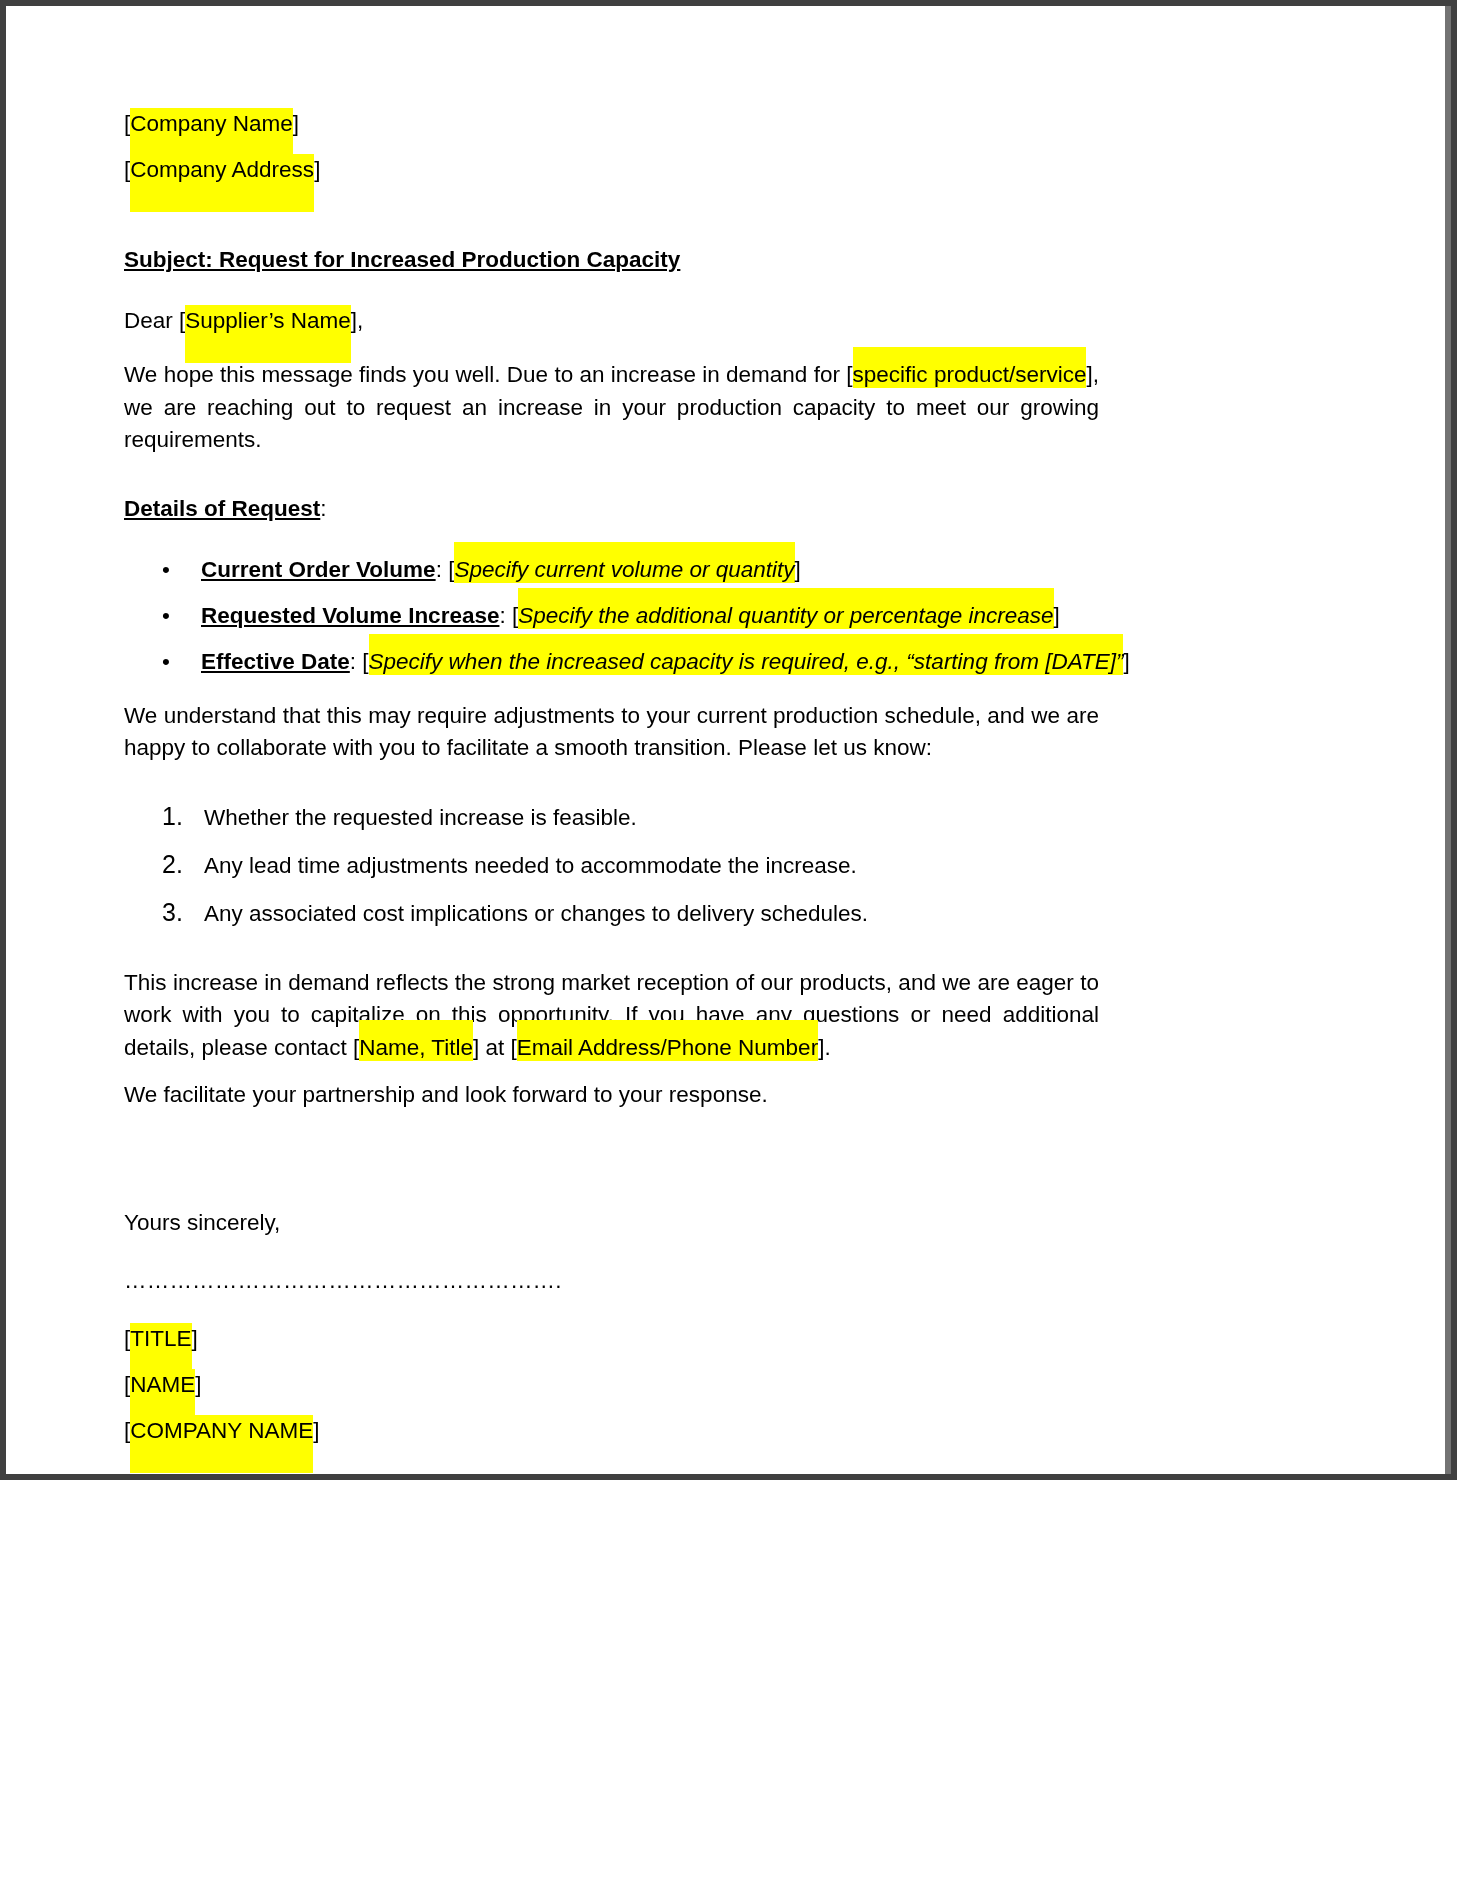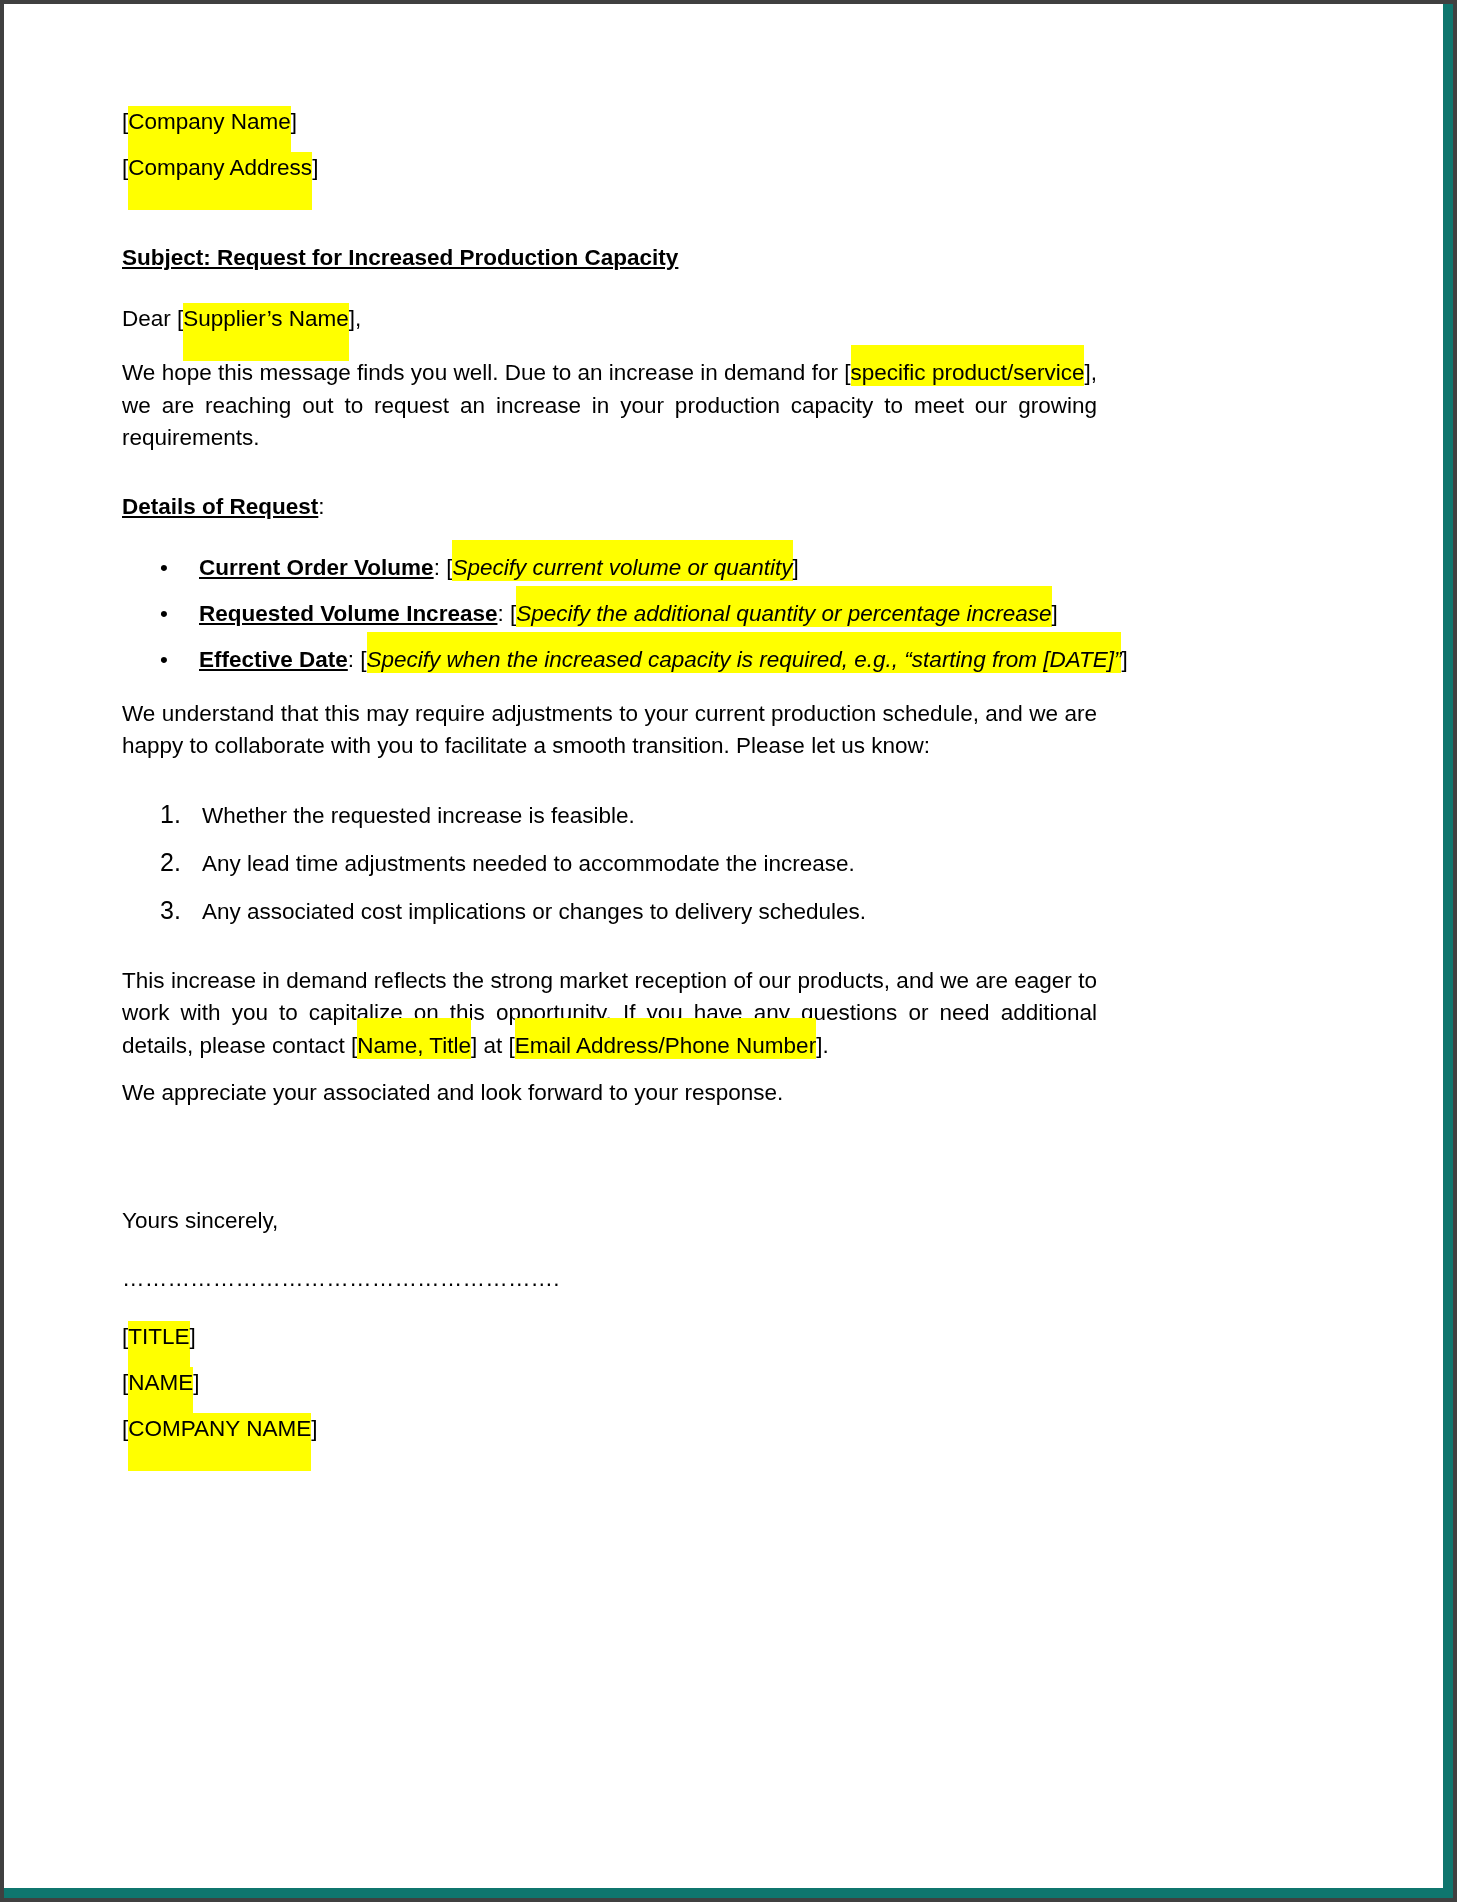--- a/index.html
+++ b/index.html
@@ -7,24 +7,24 @@
     margin: 0;
     padding: 0;
     background: #ffffff;
   }
   body {
     font-family: "Liberation Sans", sans-serif;
   }
   .page {
     position: relative;
     width: 1457px;
-    height: 1902px;
+    height: 1480px;
     box-sizing: border-box;
-    background: #0f766e;
-    border: 4px solid #404040;
+    background: #737373;
+    border: 6px solid #404040;
     overflow: hidden;
   }
   .sheet {
     position: absolute;
     left: 0;
     top: 0;
     width: 1439px;
     height: 1884px;
     background: #ffffff;
   }
@@ -194,21 +194,21 @@
           <span class="marker">3.</span><span>Any associated cost implications or changes to delivery schedules.</span>
         </li>
       </ol>
 
       <div class="gap-md"></div>
 
       <p class="para"><span>This increase in demand reflects the strong market reception of our products, and we are eager to work with you to capitalize on this opportunity. If you have any questions or need additional details, please contact [</span><span class="hl">Name, Title</span><span>] at [</span><span class="hl">Email Address/Phone Number</span><span>].</span></p>
 
       <div class="gap-sm"></div>
 
-      <p class="para last-left">We appreciate your associated and look forward to your response.</p>
+      <p class="para last-left">We facilitate your partnership and look forward to your response.</p>
 
       <div class="gap-xxl"></div>
 
       <div>
         <div class="line">Yours sincerely,</div>
         <div class="gap-sm"></div>
         <div class="dots">………………………………………………….</div>
         <div class="gap-sm"></div>
         <div class="line"><span>[</span><span class="hl-tall">TITLE</span><span>]</span></div>
         <div class="line"><span>[</span><span class="hl-tall">NAME</span><span>]</span></div>

